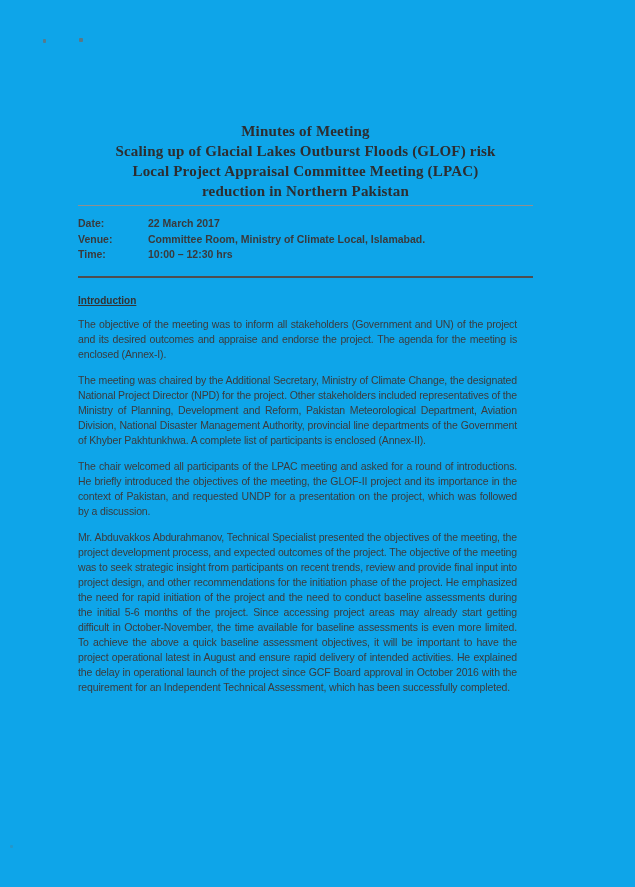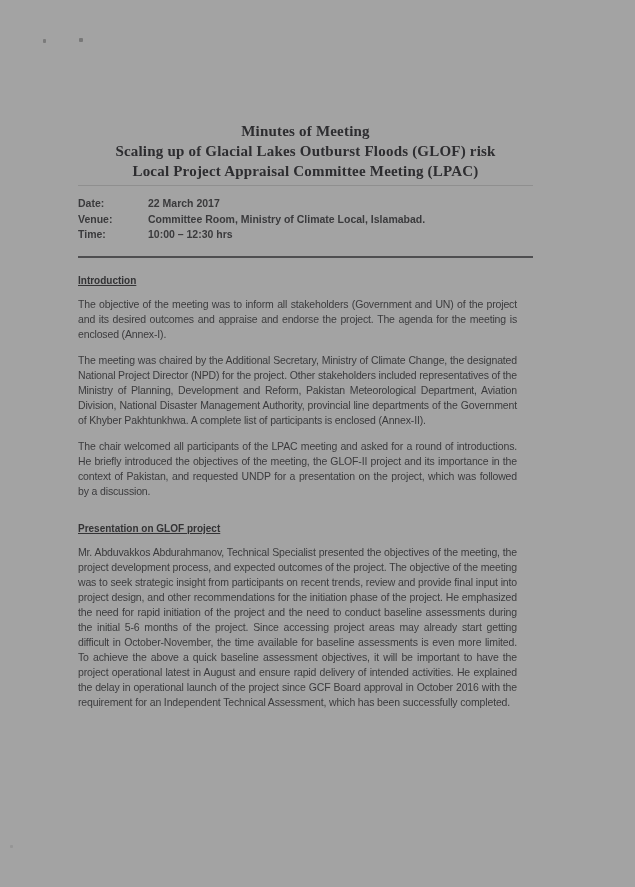--- a/index.html
+++ b/index.html
@@ -5,21 +5,21 @@
   html, body {
     margin: 0;
     padding: 0;
     background: #ffffff;
   }
   .page {
     position: relative;
     width: 635px;
     height: 887px;
     box-sizing: border-box;
-    background: #a3a3a3;
+    background: #0ea5e9;
     padding: 121px 102px 0 78px;
     font-family: "Liberation Sans", sans-serif;
     color: #39393b;
     overflow: hidden;
   }
   
   .speck {
     position: absolute;
     background: #6d6d6d;
     border-radius: 1px;
@@ -89,20 +89,21 @@
 <div class="page">
 
   <div class="speck s1"></div>
   <div class="speck s2"></div>
   <div class="speck s3"></div>
 
   <header class="title-block">
     <div>Minutes of Meeting</div>
     <div>Scaling up of Glacial Lakes Outburst Floods (GLOF) risk</div>
     <div>Local Project Appraisal Committee Meeting (LPAC)</div>
+    <div>reduction in Northern Pakistan</div>
   </header>
 
   <hr class="rule thin">
 
   <table class="meta">
     <tbody>
       <tr>
         <td class="meta-label">Date:</td>
         <td class="meta-value">22 March 2017</td>
       </tr>
@@ -120,17 +121,16 @@
   <hr class="rule thick">
 
   <section>
     <h2 class="section-heading">Introduction</h2>
     <p class="para">The objective of the meeting was to inform all stakeholders (Government and UN) of the project and its desired outcomes and appraise and endorse the project. The agenda for the meeting is enclosed (Annex-I).</p>
     <p class="para">The meeting was chaired by the Additional Secretary, Ministry of Climate Change, the designated National Project Director (NPD) for the project. Other stakeholders included representatives of the Ministry of Planning, Development and Reform, Pakistan Meteorological Department, Aviation Division, National Disaster Management Authority, provincial line departments of the Government of Khyber Pakhtunkhwa. A complete list of participants is enclosed (Annex-II).</p>
     <p class="para">The chair welcomed all participants of the LPAC meeting and asked for a round of introductions. He briefly introduced the objectives of the meeting, the GLOF-II project and its importance in the context of Pakistan, and requested UNDP for a presentation on the project, which was followed by a discussion.</p>
   </section>
 
   <section>
-    <h2 class="section-heading second">Presentation on GLOF project</h2>
     <p class="para">Mr. Abduvakkos Abdurahmanov, Technical Specialist presented the objectives of the meeting, the project development process, and expected outcomes of the project. The objective of the meeting was to seek strategic insight from participants on recent trends, review and provide final input into project design, and other recommendations for the initiation phase of the project. He emphasized the need for rapid initiation of the project and the need to conduct baseline assessments during the initial 5-6 months of the project. Since accessing project areas may already start getting difficult in October-November, the time available for baseline assessments is even more limited. To achieve the above a quick baseline assessment objectives, it will be important to have the project operational latest in August and ensure rapid delivery of intended activities. He explained the delay in operational launch of the project since GCF Board approval in October 2016 with the requirement for an Independent Technical Assessment, which has been successfully completed.</p>
   </section>
 
 </div>
 
 </body></html>

